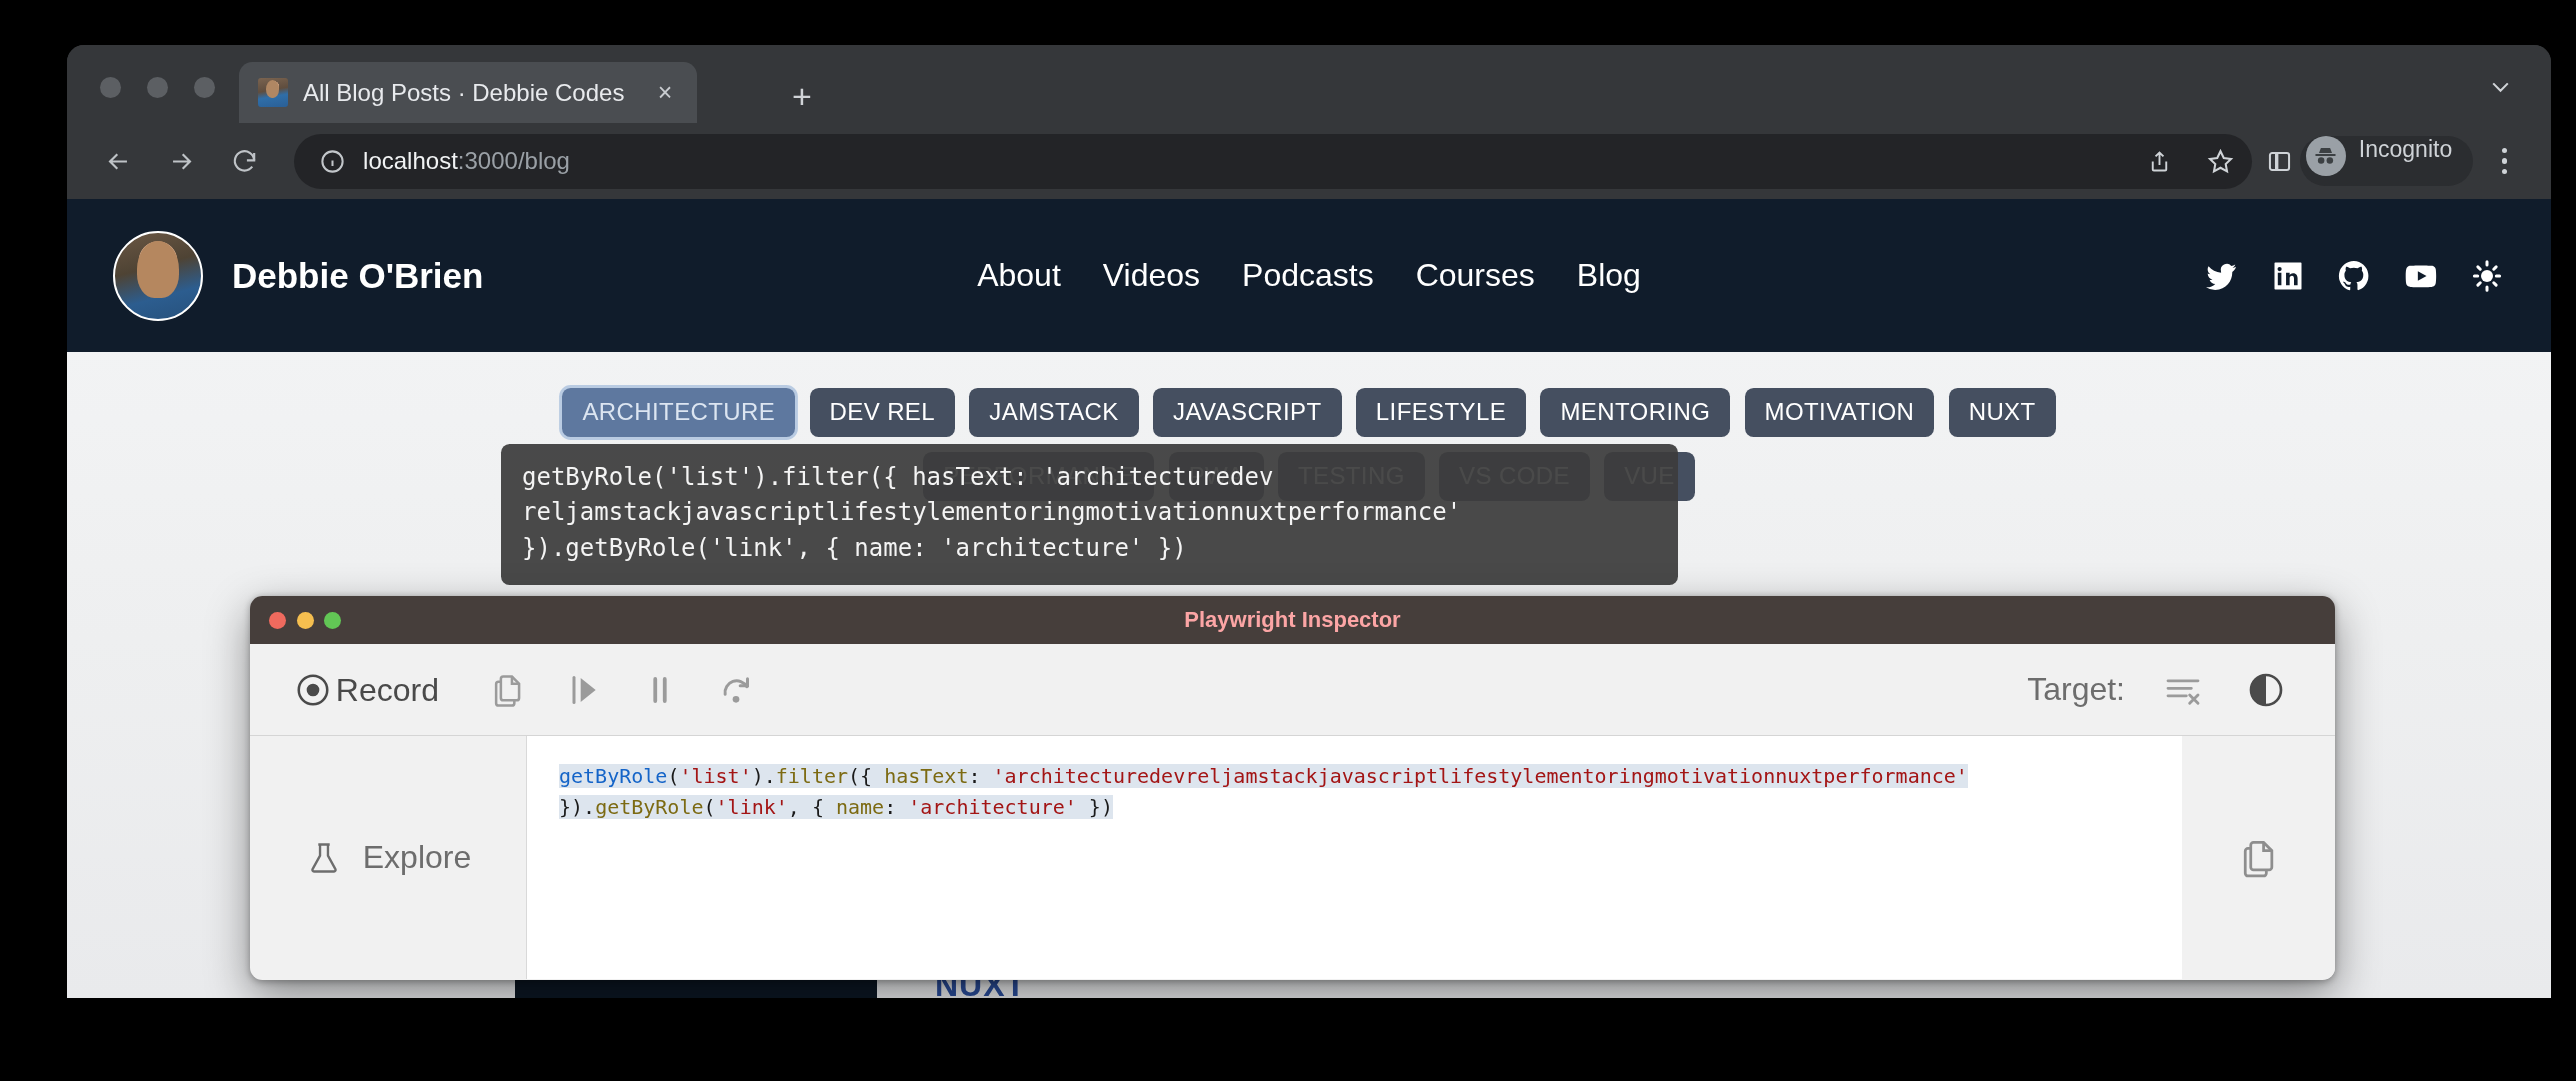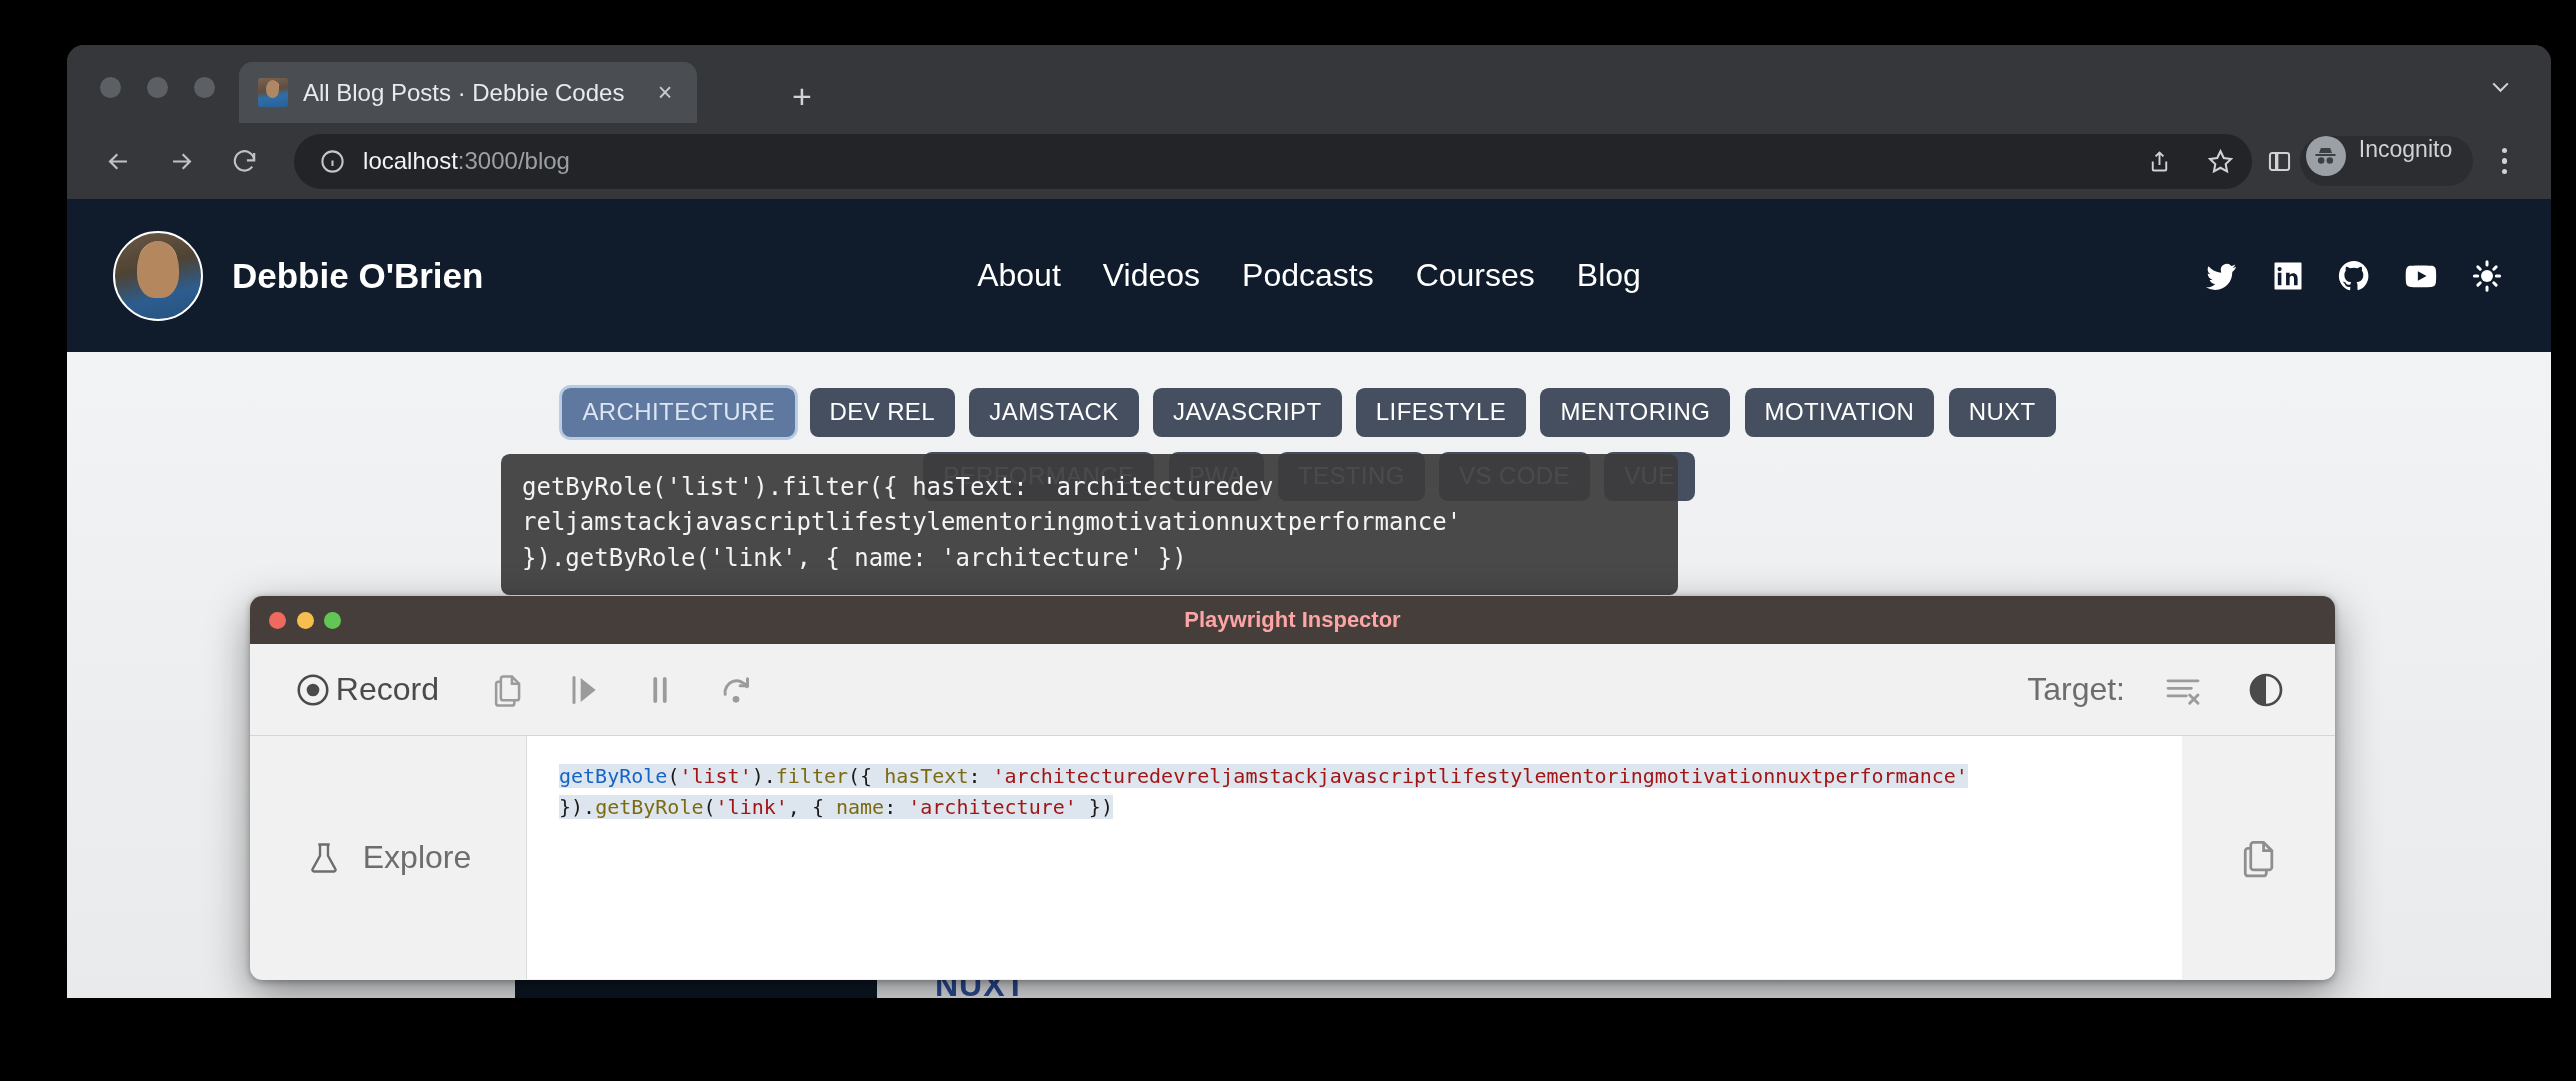--- a/index.html
+++ b/index.html
@@ -333,21 +333,21 @@
     color: #2a4d9b;
     font-size: 32px;
     font-weight: 700;
     letter-spacing: 1px;
   }
 
   
   .pw-tooltip {
     position: absolute;
     left: 434px;
-    top: 409px;
+    top: 399px;
     width: 1177px;
     background: rgba(60,60,60,0.93);
     color: #f4f4f4;
     border-radius: 8.6px;
     padding: 16px 21px 19px 21px;
     box-sizing: border-box;
     font-family: "DejaVu Sans Mono", monospace;
     font-size: 24px;
     line-height: 1.47;
     white-space: pre-wrap;
@@ -397,21 +397,21 @@
     height: 92px;
     background: #f1f1f1;
     display: flex;
     align-items: center;
     padding: 0 44px;
     box-sizing: border-box;
     border-bottom: 1.9px solid #d5d5d5;
   }
   .record-btn {
     display: flex;
-    align-items: center;
+    align-items: flex-end;
     gap: 3.8px;
     color: #4a4a4a;
     font-size: 32px;
     margin-right: 44px;
   }
   .ibtn {
     width: 51px;
     height: 51px;
     margin-right: 25px;
     display: flex;

